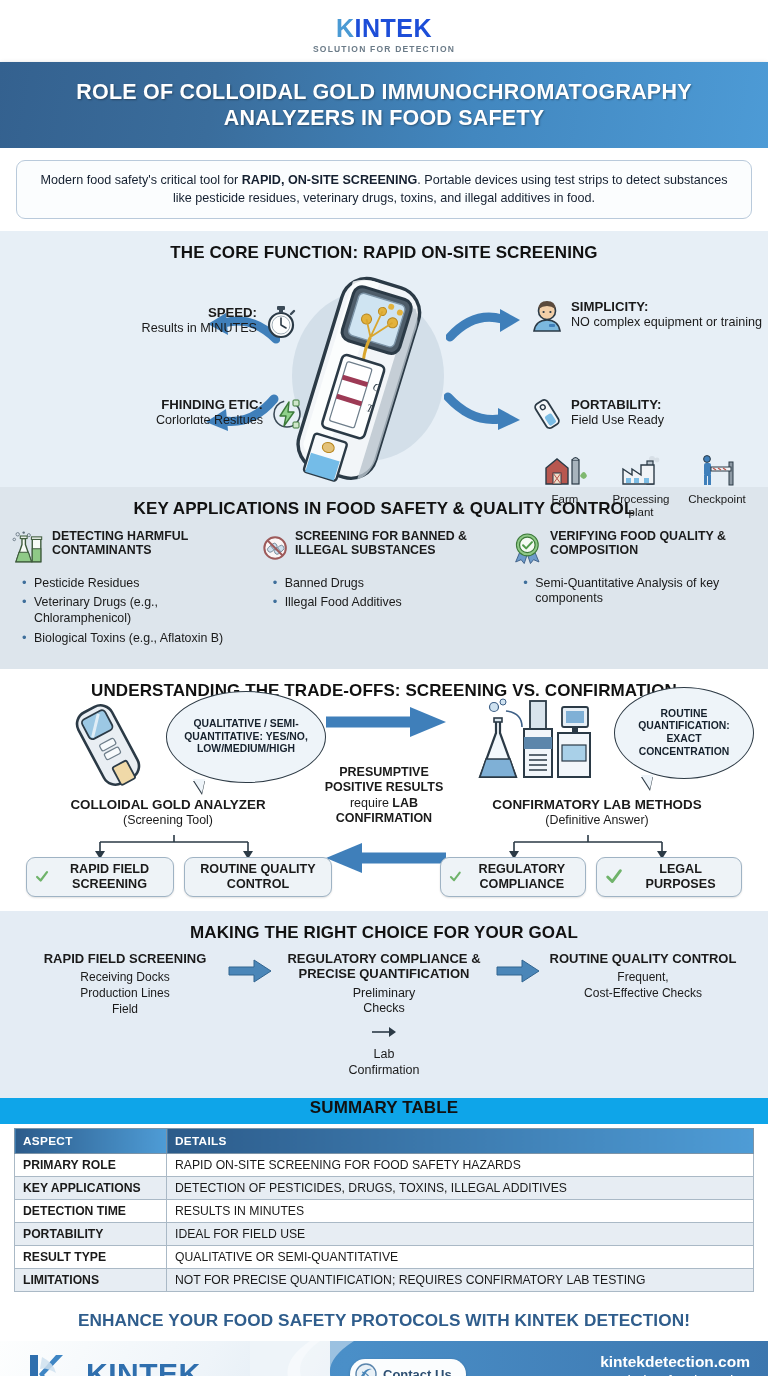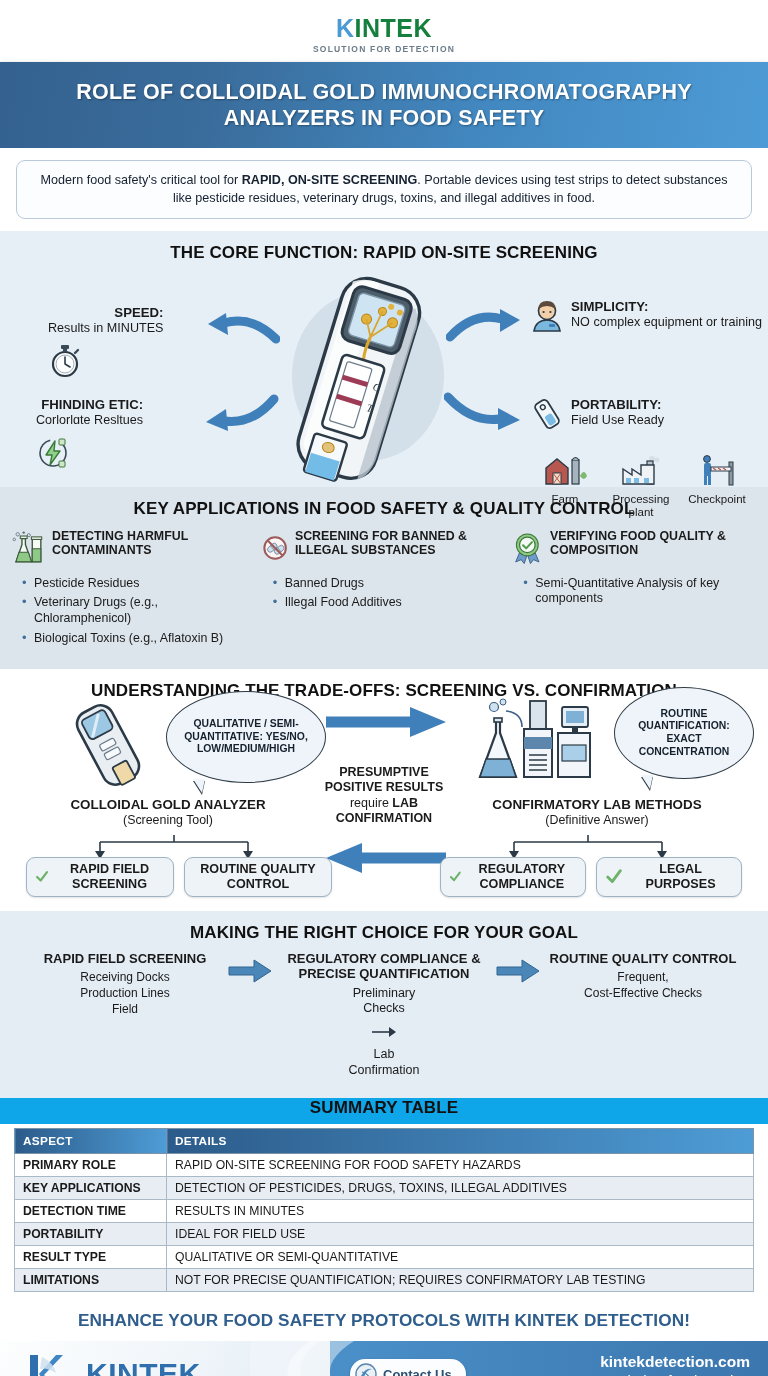--- a/index.html
+++ b/index.html
@@ -9,21 +9,21 @@
     font-family: "Liberation Sans", sans-serif;
     color: #1a1a1a;
     overflow: hidden;
   }
   .page { position: relative; width: 768px; height: 1376px; background:#fff; }
 
   
   .logo-bar { height: 62px; display:flex; flex-direction:column; align-items:center; justify-content:center; background:#fff; }
   .logo-word { font-size: 25px; font-weight: 700; letter-spacing: 0.5px; line-height:1; display:flex; align-items:baseline; }
   .logo-k { color:#4a9ad4; }
-  .logo-rest { color:#15803d;margin-top:7px; }
+  .logo-rest { color:#1d4ed8;margin-top:7px; }
   .logo-tag { font-size: 8.5px; letter-spacing: 1.2px; color:#6b7b88; margin-top:3px; font-weight:600; }
 
   
   .banner {
     height: 86px;
     background: linear-gradient(100deg, #34618f 0%, #3a6d9c 28%, #4287bf 62%, #4d9bd6 100%);
     display:flex; align-items:center; justify-content:center;
     box-shadow: 0 2px 5px rgba(0,0,0,.28);
   }
   .banner h1 {
@@ -51,21 +51,21 @@
     letter-spacing:.1px; margin-bottom: 6px;
   }
 
   
   .core { position:relative; height: 256px; }
   .core-inner { position:relative; height: 218px; }
   .blob { position:absolute; left:292px; top:22px; width:152px; height:170px;
     background:#d3dfe9; border-radius:50%; filter: blur(.4px); }
 
   .feat { position:absolute; display:flex; align-items:flex-start; gap:7px; }
-  .feat-l { flex-direction: column; justify-content:flex-end; text-align:right; }
+  .feat-l { justify-content:flex-end; text-align:right; }
   .feat-txt .ft { font-weight:700; font-size:13.2px; line-height:1.2; }
   .feat-txt .fd { font-size:12.6px; line-height:1.25; margin-top:1px; }
   .fi { width:34px; height:34px; flex:0 0 34px; }
 
   .f-speed   { left:48px;  top:36px;  width:250px; }
   .f-cost    { left:36px;  top:128px; width:268px; }
   .f-simple  { left:530px; top:30px;  width:235px; }
   .f-port    { left:530px; top:128px; width:235px; }
 
   .arrow-svg { position:absolute; }

